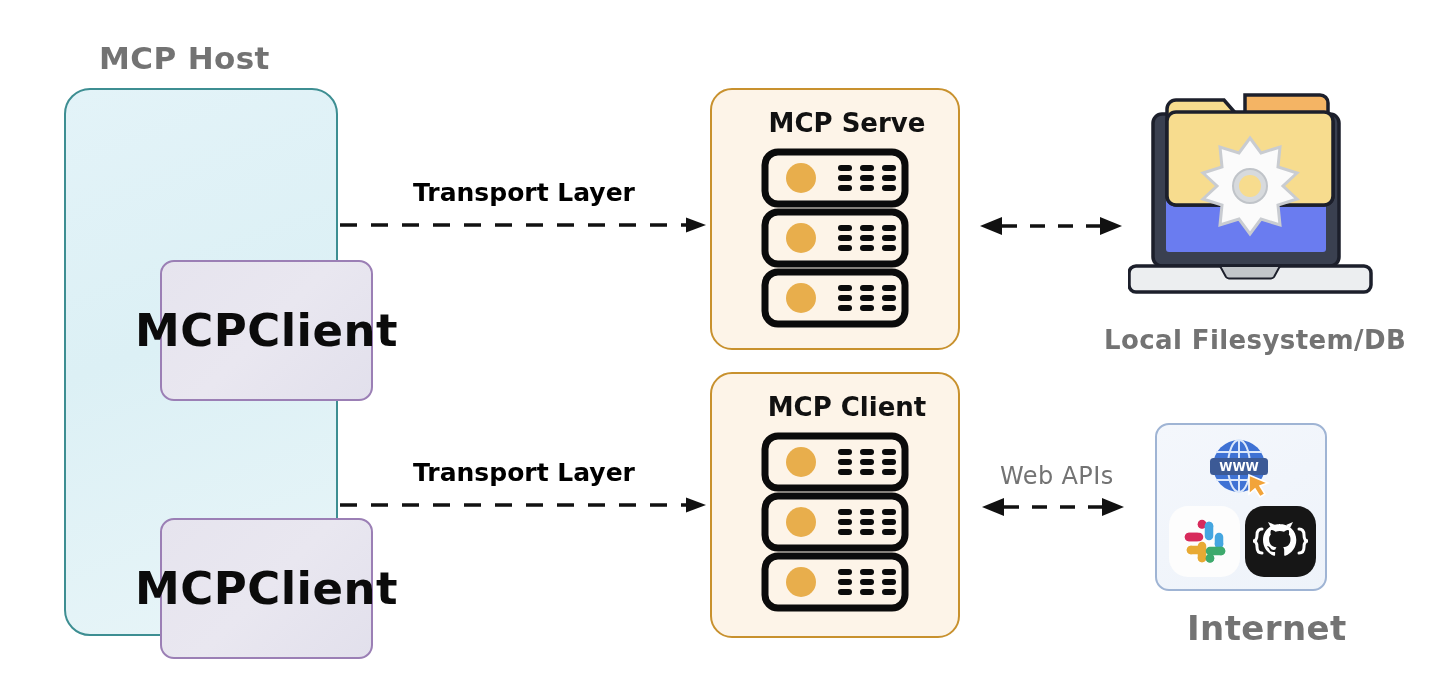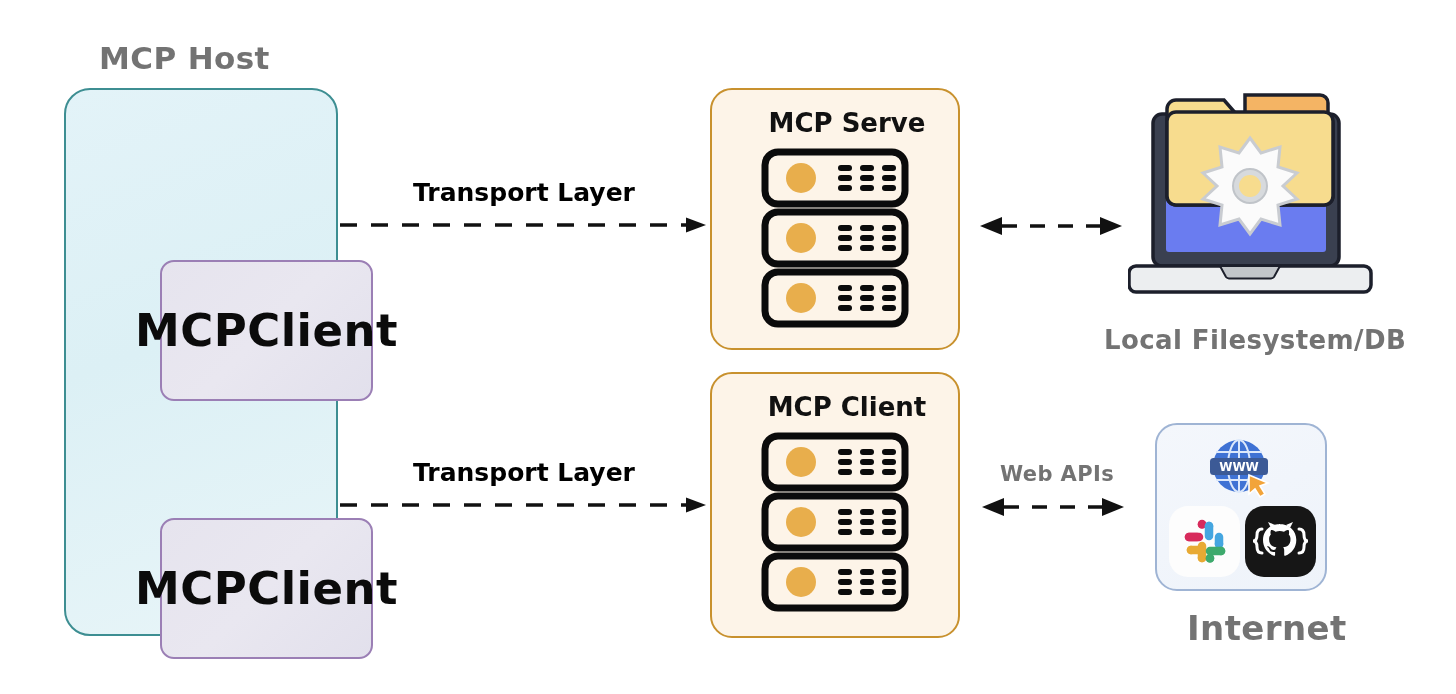--- a/index.html
+++ b/index.html
@@ -127,22 +127,22 @@
   .device-arrow {
     position: absolute;
     width: 146px;
     height: 24px;
   }
   #device-arrow-1 { left: 978px; top: 214px; }
   #device-arrow-2 { left: 980px; top: 495px; }
   #web-apis-label {
     left: 1000px;
     top: 462px;
-    font-size: 21px;
-    font-weight: 700;
+    font-size: 24px;
+    font-weight: 400;
   }
 
   
   #laptop-icon {
     position: absolute;
     left: 1128px;
     top: 86px;
     width: 245px;
     height: 218px;
   }
@@ -153,21 +153,21 @@
   }
 
   
   #internet-panel {
     position: absolute;
     left: 1155px;
     top: 423px;
     width: 172px;
     height: 168px;
     border: 2.5px solid #9fb4d4;
-    border-radius: 22px;
+    border-radius: 14px;
     background: linear-gradient(150deg, #f4f7fc 0%, #eef3fa 100%);
     box-sizing: border-box;
     padding-left: 24px;
   }
   #www-icon {
     position: absolute;
     left: 50%;
     transform: translateX(-50%);
     top: 10px;
     width: 72px;

